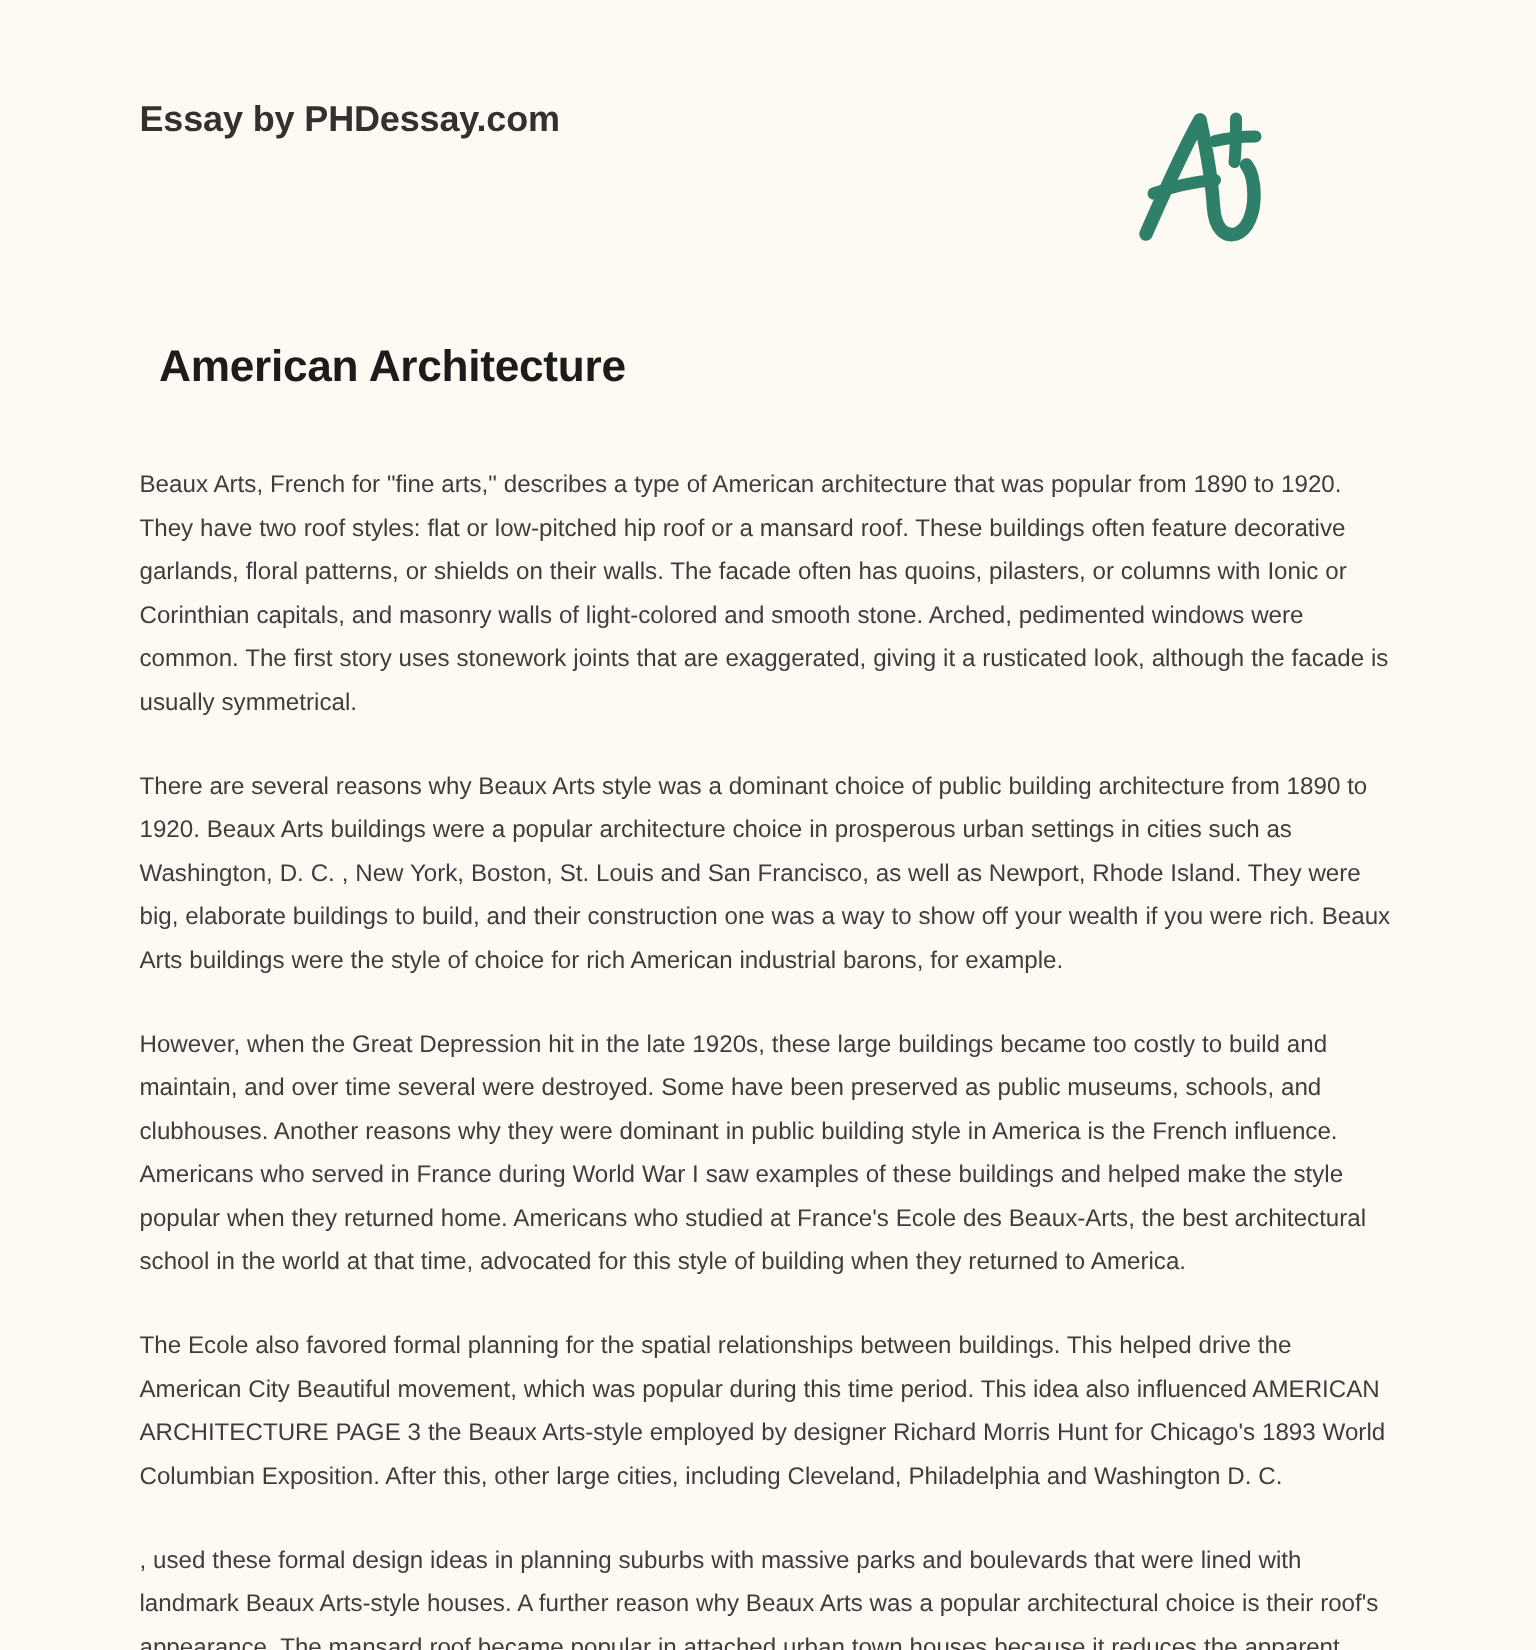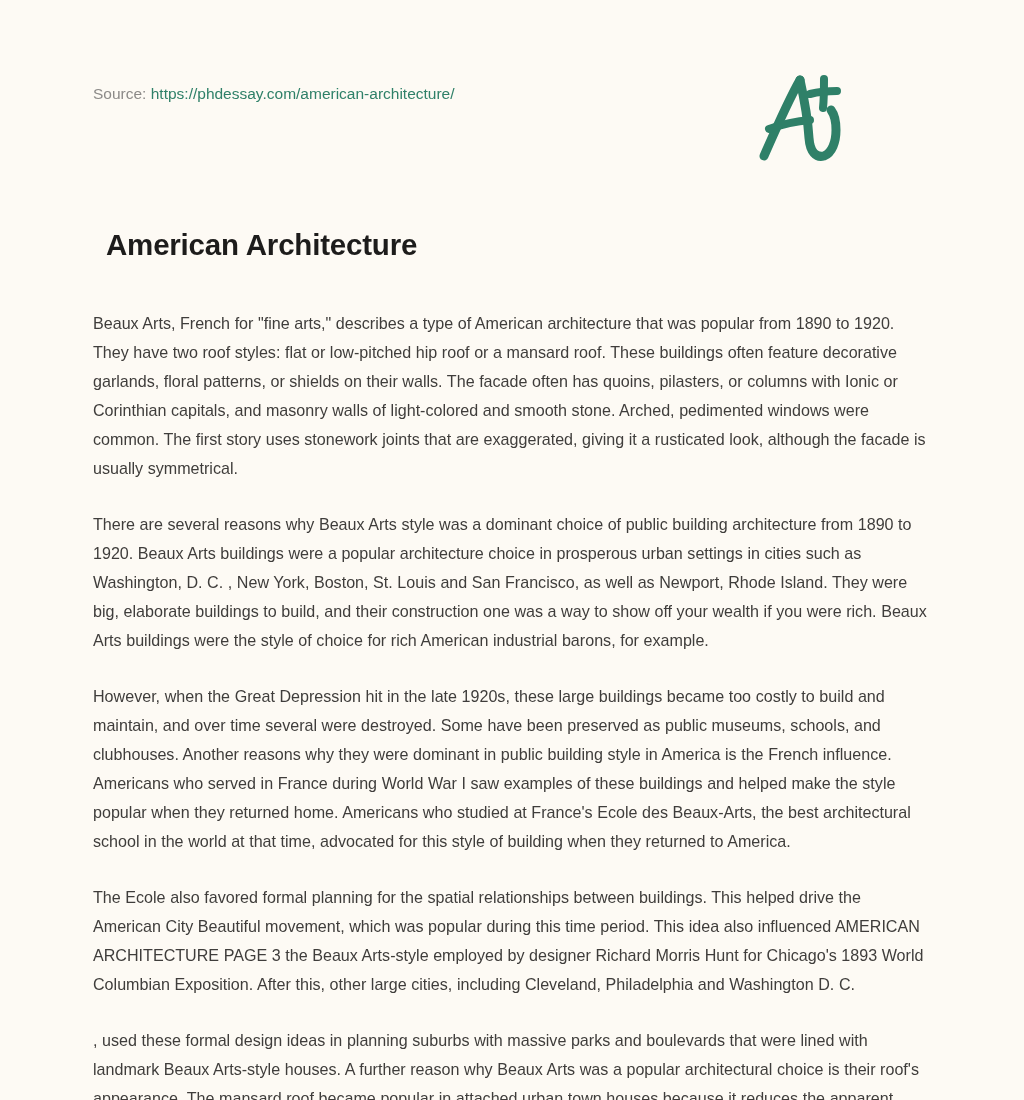--- a/index.html
+++ b/index.html
@@ -98,25 +98,22 @@
     margin-bottom: 0;
   }
 </style>
 </head>
 <body>
 
 <div class="page">
 
   <div class="header">
 
+    <div class="brand-line">Essay by PHDessay.com</div>
 
-    <div class="source-line">
-      <span>Source:</span>
-      <a class="source-link" href="#">https://phdessay.com/american-architecture/</a>
-    </div>
 
     <div class="logo">
       <svg viewBox="0 0 120 120" xmlns="http://www.w3.org/2000/svg">
         <g fill="none" stroke="#2f8068" stroke-linecap="round" stroke-linejoin="round">
 
           <path d="M62 28 C 55 40, 40 72, 26 104" stroke-width="9"></path>
 
           <path d="M62 28 C 66 46, 70 70, 71 86 C 72 100, 78 106, 86 104 C 94 101, 98 90, 98 78 C 98 68, 96 62, 93 58" stroke-width="9"></path>
 
           <path d="M31 77 C 45 72, 60 69, 72 68" stroke-width="8"></path>

